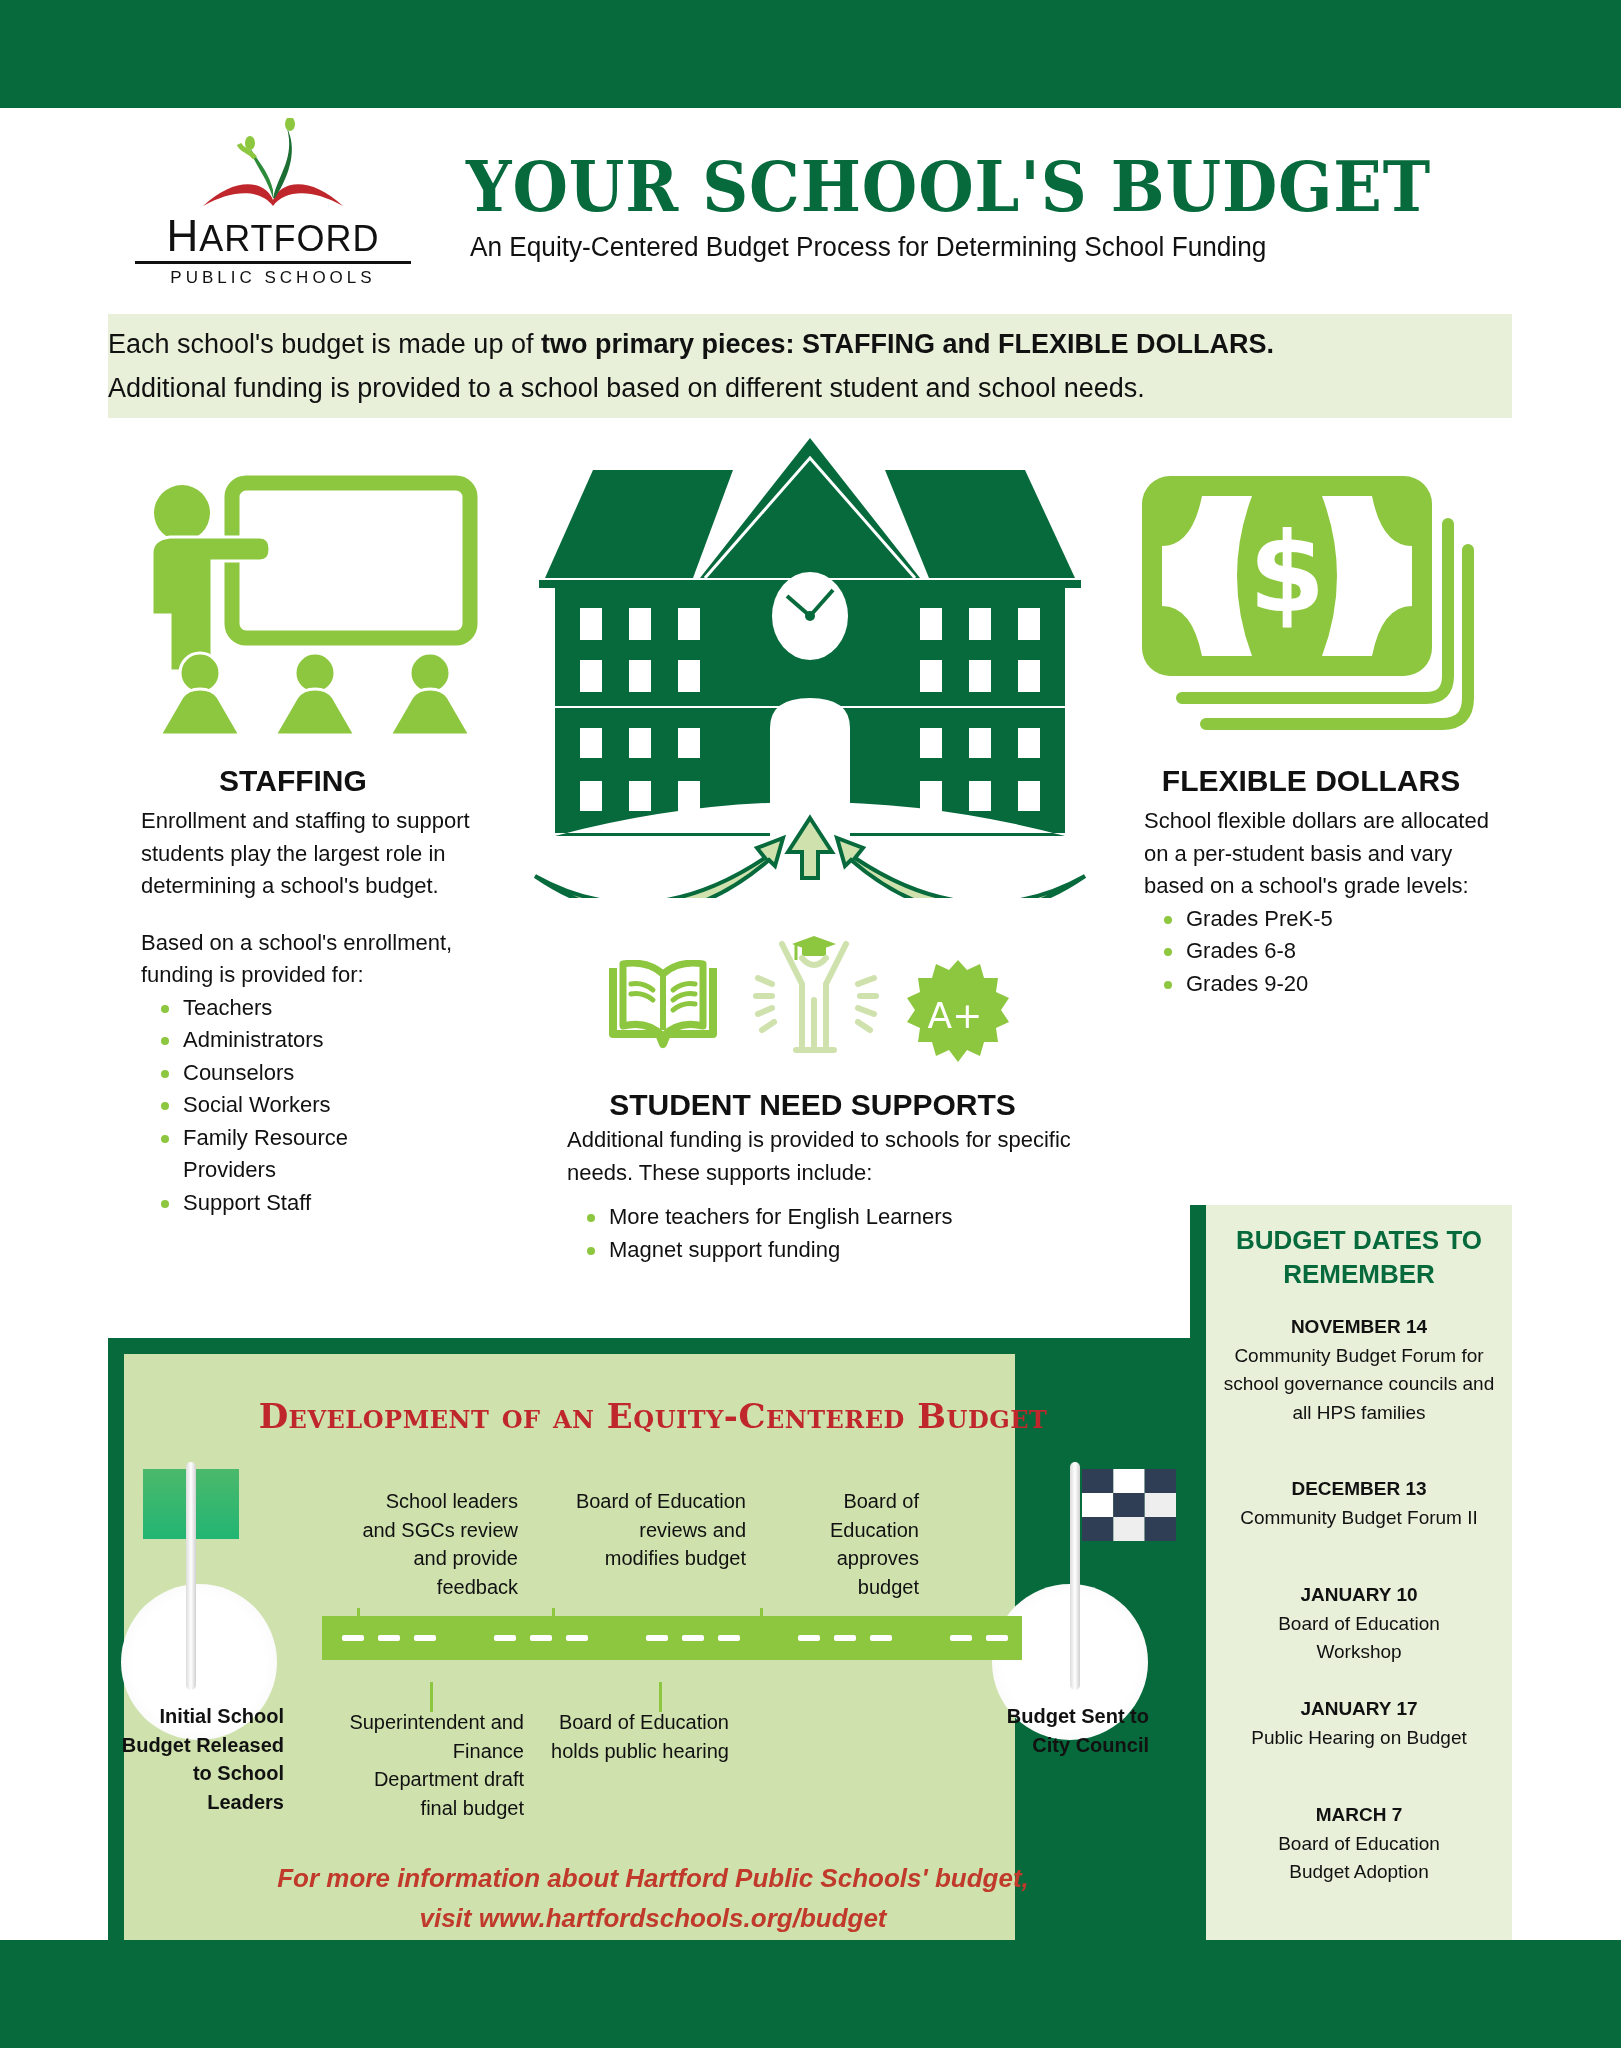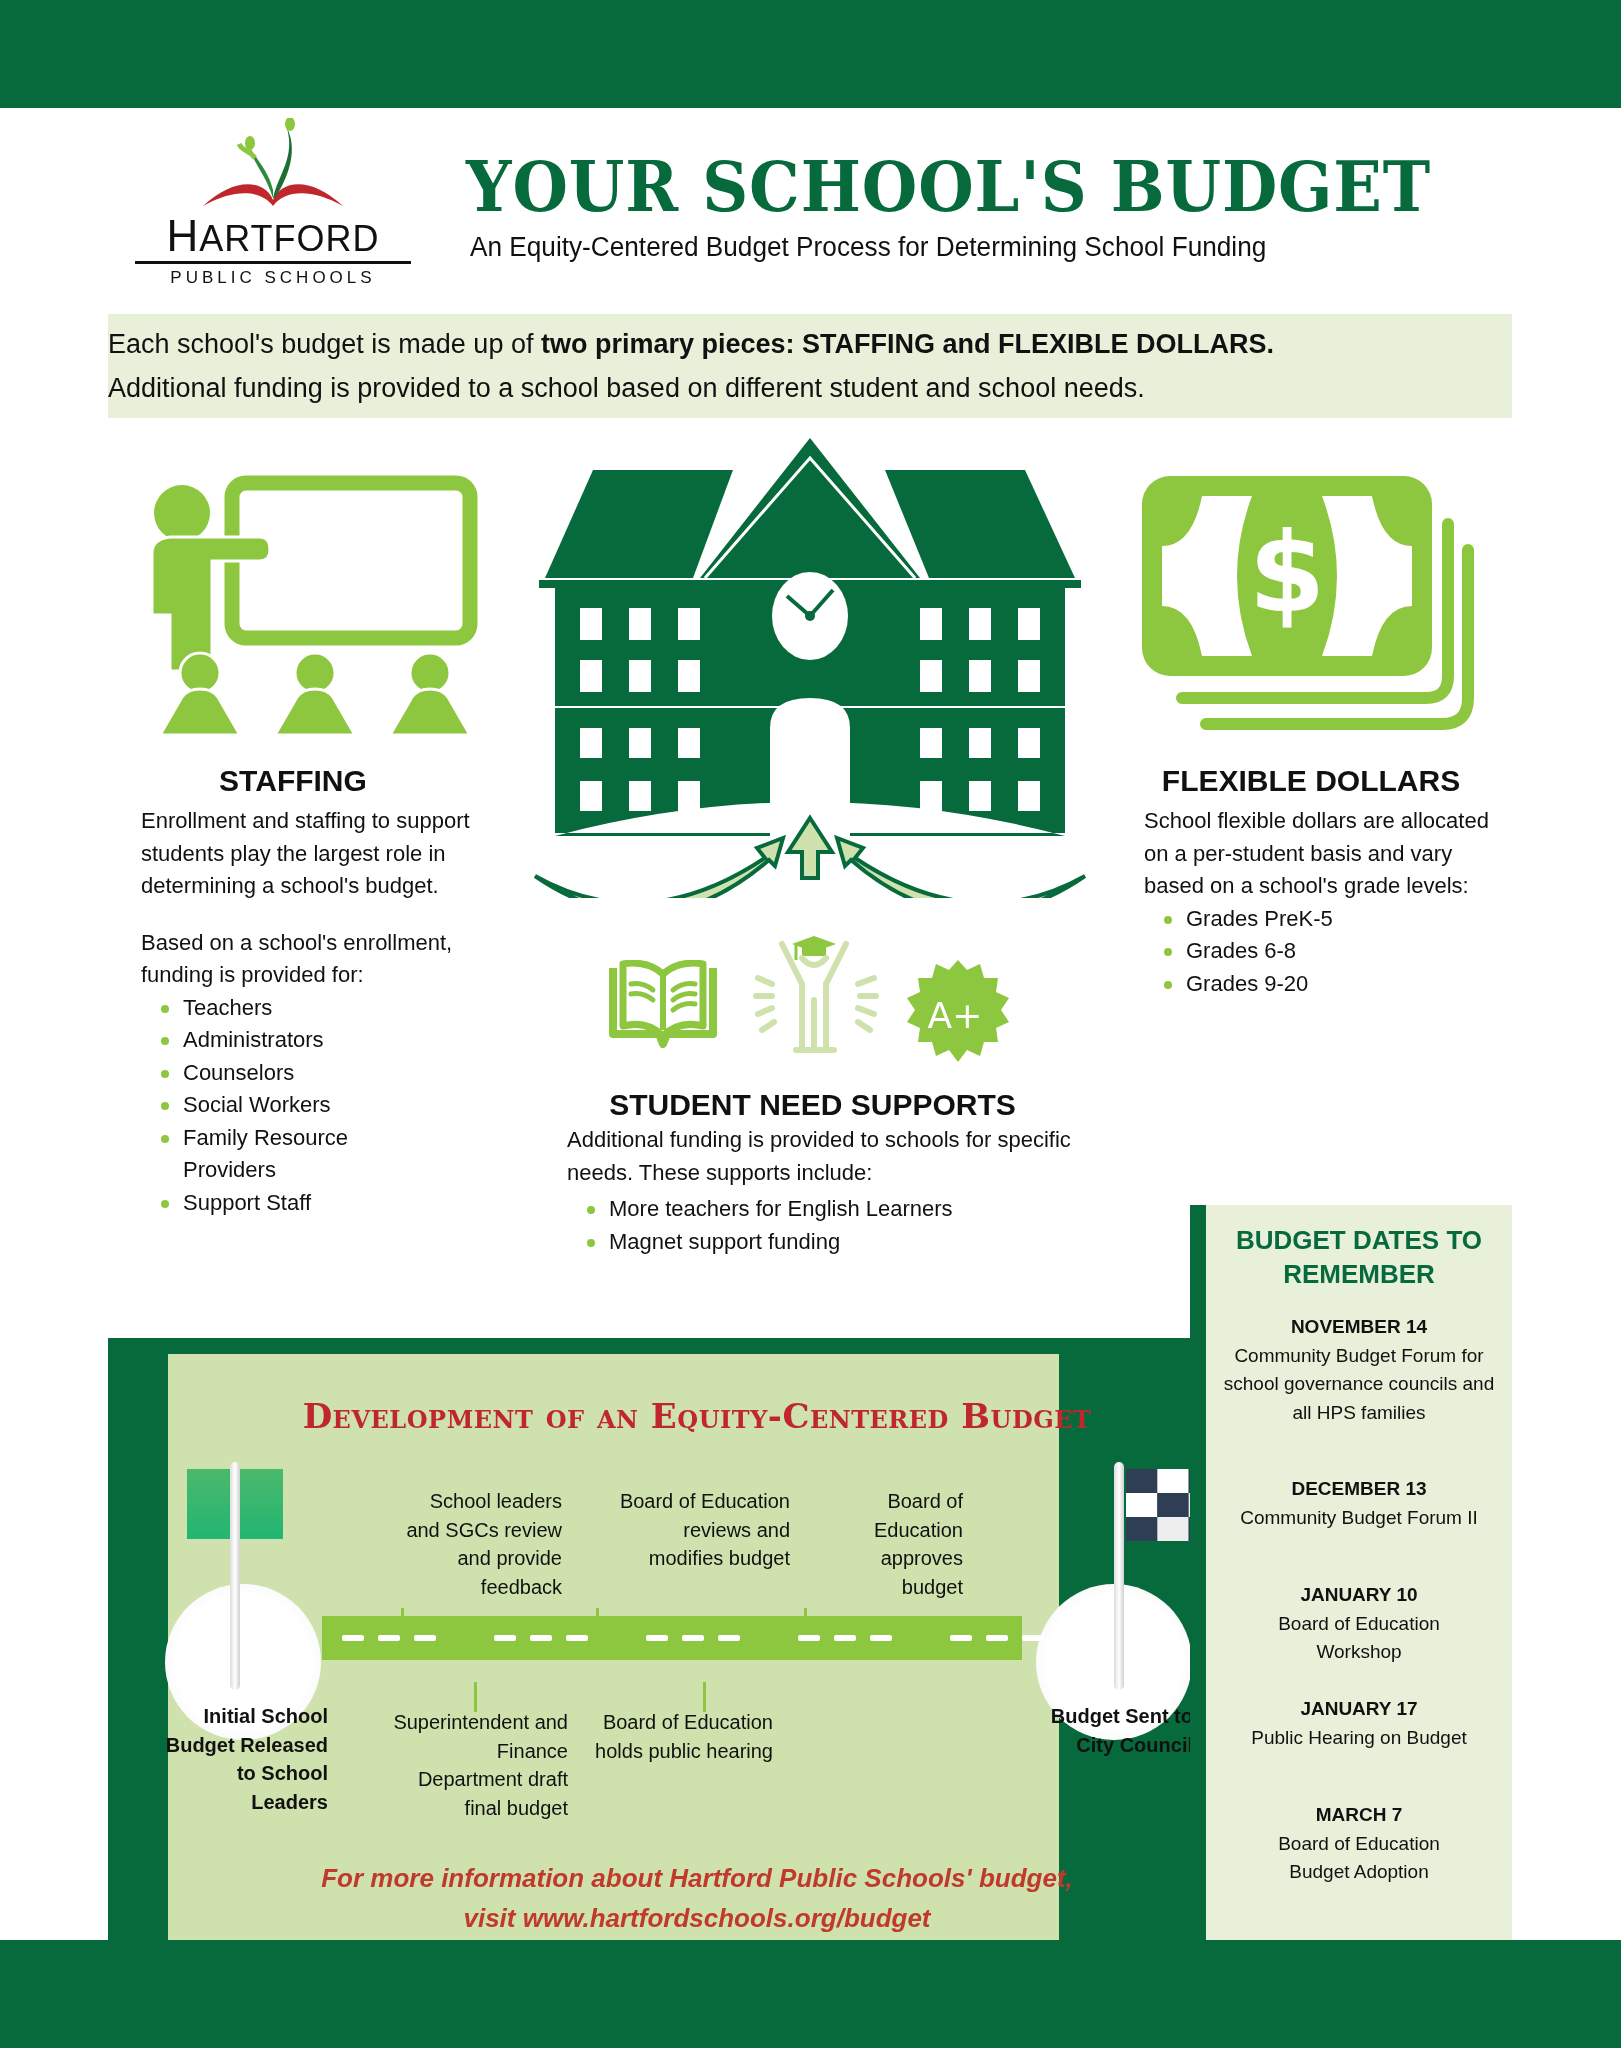--- a/index.html
+++ b/index.html
@@ -28,21 +28,21 @@
 
   .col-heading { position: absolute; font-weight: bold; font-size: 30px; color: #111; text-align: center; white-space: nowrap; margin-top: 8px; }
   .col-text { position: absolute; font-size: 22px; line-height: 32.5px; color: #111; }
   .col-text p { margin-bottom: 24px; }
   .bullets { list-style: none; }
   .bullets li { position: relative; padding-left: 42px; }
   .bullets li::before { content: ""; position: absolute; left: 20px; top: 13px; width: 8px; height: 8px; border-radius: 50%; background: #8dc63f; }
 
   
   .dev-box { position: absolute; left: 108px; top: 1338px; width: 1090px; height: 602px; background: #076a3c; }
-  .dev-inner { position: absolute; left: 16px; top: 16px; width: 891px; height: 586px; background: #cfe2ae; margin-left: 44px; }
+  .dev-inner { position: absolute; left: 16px; top: 16px; width: 891px; height: 586px; background: #cfe2ae; }
   .dev-title { position: absolute; left: 0; top: 42px; width: 1058px; text-align: center; font-family: "DejaVu Serif", serif; font-weight: bold; font-size: 34px; color: #c0272d; letter-spacing: 0.5px; font-variant: small-caps; }
   .step { position: absolute; text-align: right; font-size: 20px; line-height: 28.5px; color: #111; }
   .step.bold { font-weight: bold; }
   .road { position: absolute; left: 200px; top: 1612px; width: 830px; height: 44px; background: #8dc63f; }
   .road-dashes { position: absolute; left: 20px; top: 19px; width: 800px; height: 6px; display: flex; gap: 14px; }
   .road-dashes span { display: block; width: 22px; height: 6px; background: #fff; border-radius: 2px; }
   .road-dashes span.gap { width: 30px; background: transparent; }
   .tick { position: absolute; width: 3px; height: 30px; background: #8dc63f; }
   .disc { position: absolute; width: 156px; height: 156px; border-radius: 50%; background: radial-gradient(circle at 50% 50%, #ffffff 60%, #f0f0f0 100%); }
   .pole { position: absolute; width: 10px; border-radius: 5px; background: linear-gradient(to right, #dcdcdc, #ffffff 50%, #d0d0d0); }
@@ -192,21 +192,21 @@
     <li>Administrators</li>
     <li>Counselors</li>
     <li>Social Workers</li>
     <li style="width:240px">Family Resource Providers</li>
     <li>Support Staff</li>
   </ul>
 </div>
 
 <div class="col-heading" style="left:565px;top:1080px;width:495px">STUDENT NEED SUPPORTS</div>
 <div class="col-text" style="left:567px;top:1124px;width:520px">
-  <p style="margin-bottom:4px">Additional funding is provided to schools for specific needs. These supports include:</p>
+  <p style="margin-bottom:12px">Additional funding is provided to schools for specific needs. These supports include:</p>
   <ul class="bullets">
     <li>More teachers for English Learners</li>
     <li>Magnet support funding</li>
   </ul>
 </div>
 
 <div class="col-heading" style="left:1146px;top:756px;width:330px">FLEXIBLE DOLLARS</div>
 <div class="col-text" style="left:1144px;top:805px;width:370px">
   <p style="margin-bottom:0;width:370px">School flexible dollars are allocated on a per-student basis and vary based on a school's grade levels:</p>
   <ul class="bullets">

